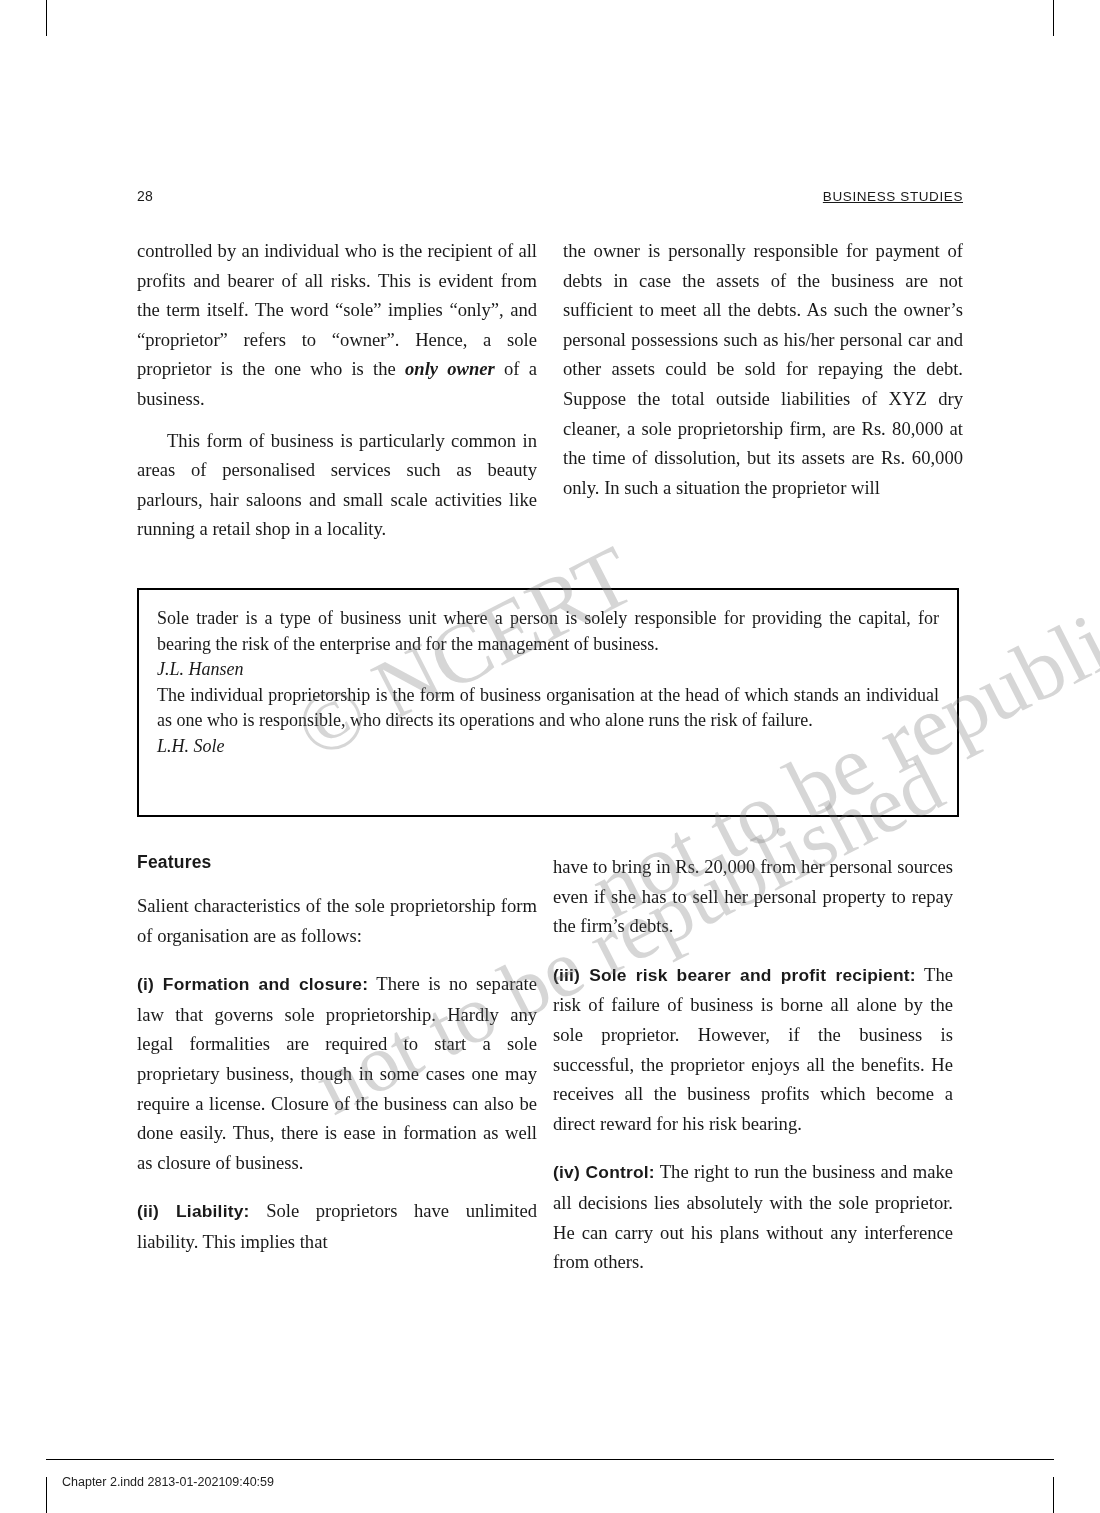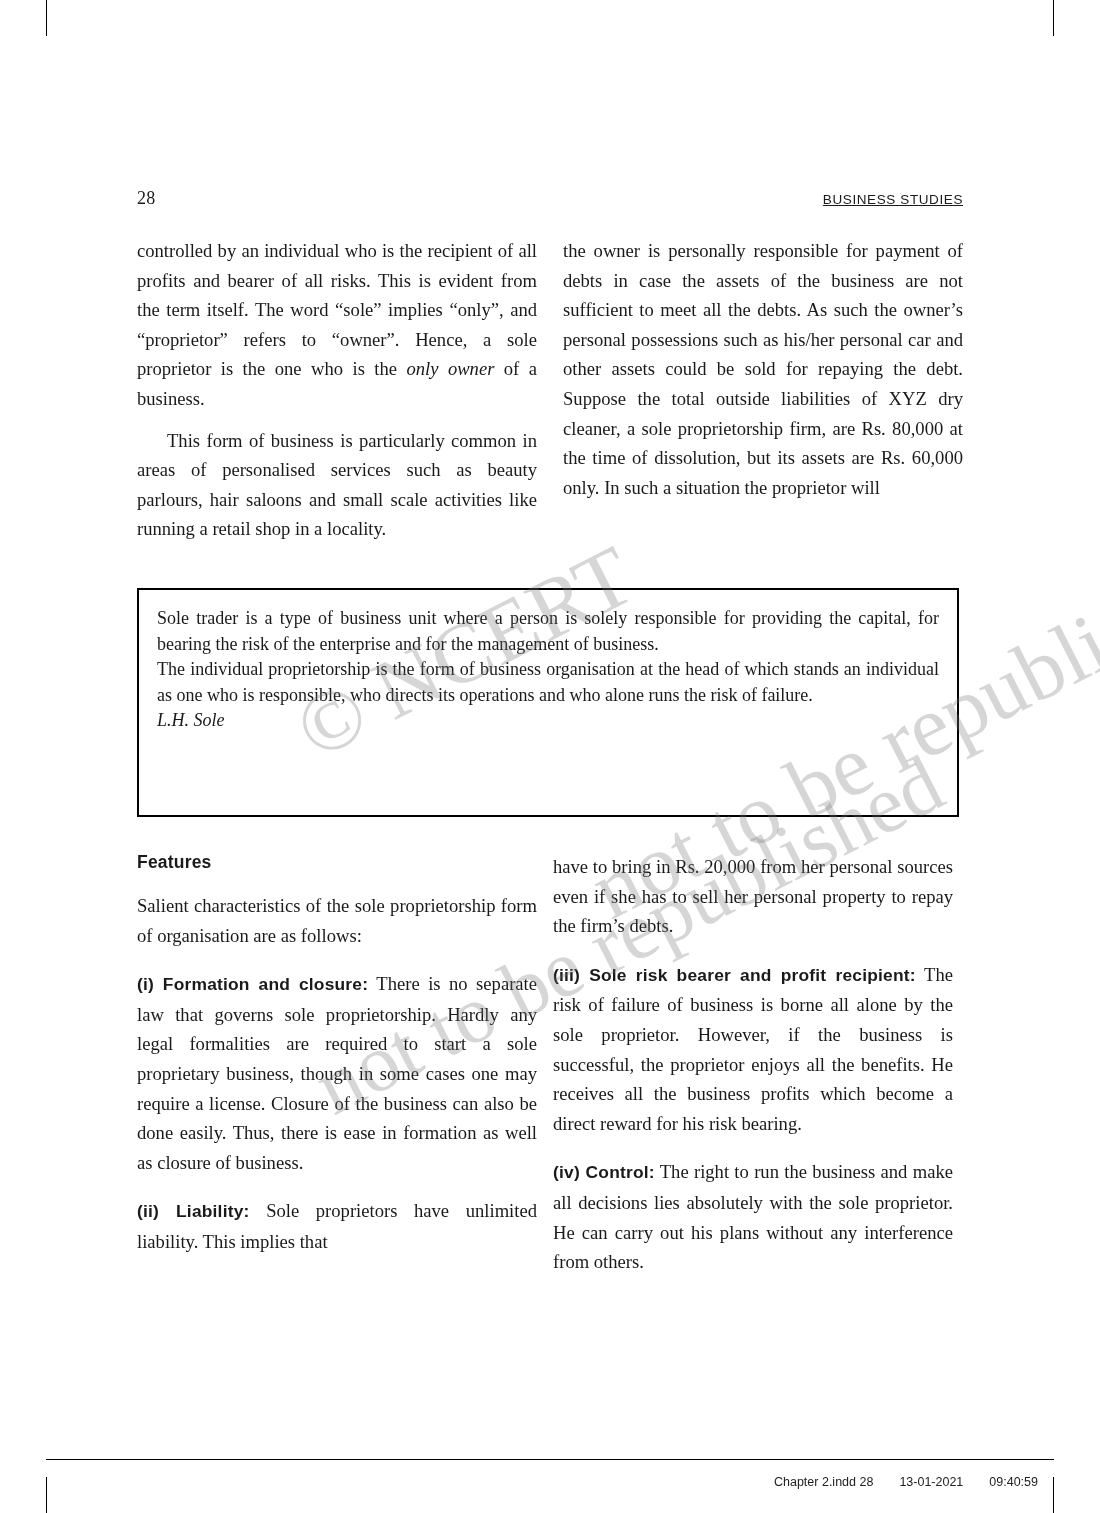--- a/index.html
+++ b/index.html
@@ -50,22 +50,22 @@
     top: 188px;
     left: 0;
     width: 826px;
     display: flex;
     justify-content: space-between;
     align-items: baseline;
     font-size: 15.5px;
     letter-spacing: 0.2px;
   }
   .running-head .folio {
-    font-family: Liberation Serif, serif;
-    font-size: 18px;
+    font-family: Liberation Sans, sans-serif;
+    font-size: 14px;
   }
   .running-head .head-title {
     font-family: "Liberation Sans", sans-serif;
     font-size: 13.5px;
     letter-spacing: 0.6px;
     text-decoration: underline;
   }
 
   
   .cols-top {
@@ -82,21 +82,21 @@
   p.body {
     margin: 0;
     font-size: 18.6px;
     line-height: 29.6px;
     text-align: justify;
     text-justify: inter-word;
     hyphens: none;
   }
   p.body + p.body { margin-top: 12px; }
   p.indent { text-indent: 30px; }
-  .ital { font-style: italic; }
+  .ital { font-style: italic; font-weight: bold; }
 
   
   .quote-box {
     position: absolute;
     top: 588px;
     left: 0;
     width: 822px;
     border: 2px solid #000;
     box-sizing: border-box;
     padding: 16px 18px 14px 18px;
@@ -149,26 +149,26 @@
     font-size: 15.5px;
   }
 
   
   .slug {
     position: absolute;
     top: 1475px;
     left: 62px;
     right: 62px;
     display: flex;
-    justify-content: flex-end;
+    justify-content: flex-start;
     font-family: "Liberation Sans", sans-serif;
     font-size: 12.5px;
     color: #222;
   }
-  .slug .right span { margin-left: 26px; }
+  .slug .right span { }
 
   
   .watermark {
     position: absolute;
     left: 0;
     top: 0;
     width: 1100px;
     height: 1513px;
     pointer-events: none;
     z-index: 5;
@@ -223,20 +223,21 @@
       <p class="body"><span>controlled by an individual who is the recipient of all profits and bearer of all risks. This is evident from the term itself. The word “sole” implies “only”, and “proprietor” refers to “owner”. Hence, a sole proprietor is the one who is the </span><span class="ital">only owner</span><span> of a business.</span></p>
       <p class="body indent">This form of business is particularly common in areas of personalised services such as beauty parlours, hair saloons and small scale activities like running a retail shop in a locality.</p>
     </div>
     <div class="col">
       <p class="body">the owner is personally responsible for payment of debts in case the assets of the business are not sufficient to meet all the debts. As such the owner’s personal possessions such as his/her personal car and other assets could be sold for repaying the debt. Suppose the total outside liabilities of XYZ dry cleaner, a sole proprietorship firm, are Rs. 80,000 at the time of dissolution, but its assets are Rs. 60,000 only. In such a situation the proprietor will</p>
     </div>
   </div>
 
   <div class="quote-box">
     <p>Sole trader is a type of business unit where a person is solely responsible for providing the capital, for bearing the risk of the enterprise and for the management of business.</p>
+    <p class="quote-attrib">J.L. Hansen</p>
     <p>The individual proprietorship is the form of business organisation at the head of which stands an individual as one who is responsible, who directs its operations and who alone runs the risk of failure.</p>
     <p class="quote-attrib">L.H. Sole</p>
   </div>
 
   <div class="cols-bottom">
     <div class="col">
       <h3 class="features">Features</h3>
       <p class="body spaced">Salient characteristics of the sole proprietorship form of organisation are as follows:</p>
       <p class="body spaced"><span class="lead">(i) Formation and closure:</span><span> There is no separate law that governs sole proprietorship. Hardly any legal formalities are required to start a sole proprietary business, though in some cases one may require a license. Closure of the business can also be done easily. Thus, there is ease in formation as well as closure of business.</span></p>
       <p class="body"><span class="lead">(ii) Liability:</span><span> Sole proprietors have unlimited liability. This implies that</span></p>

